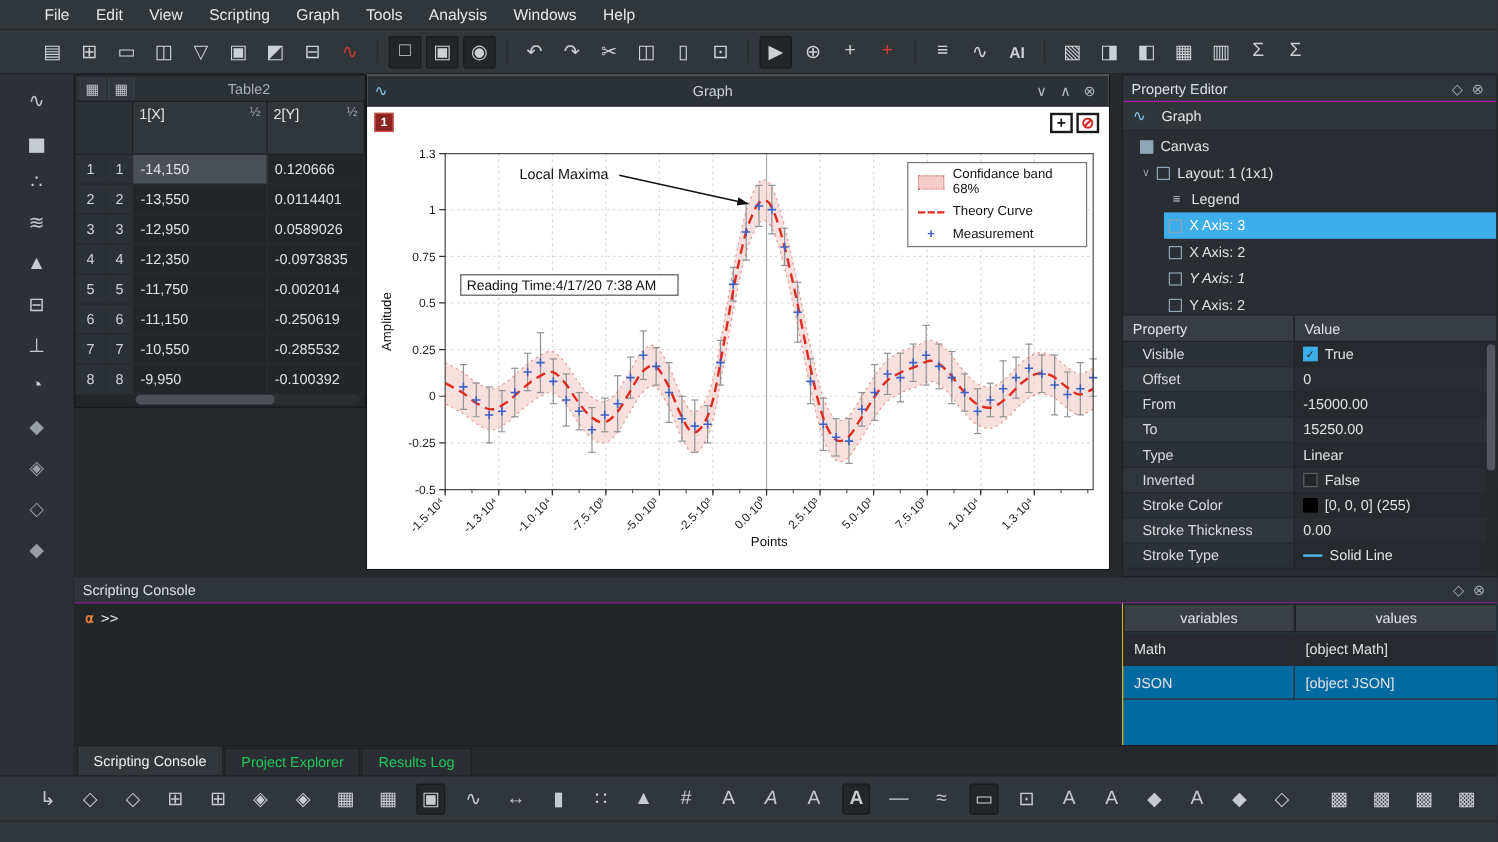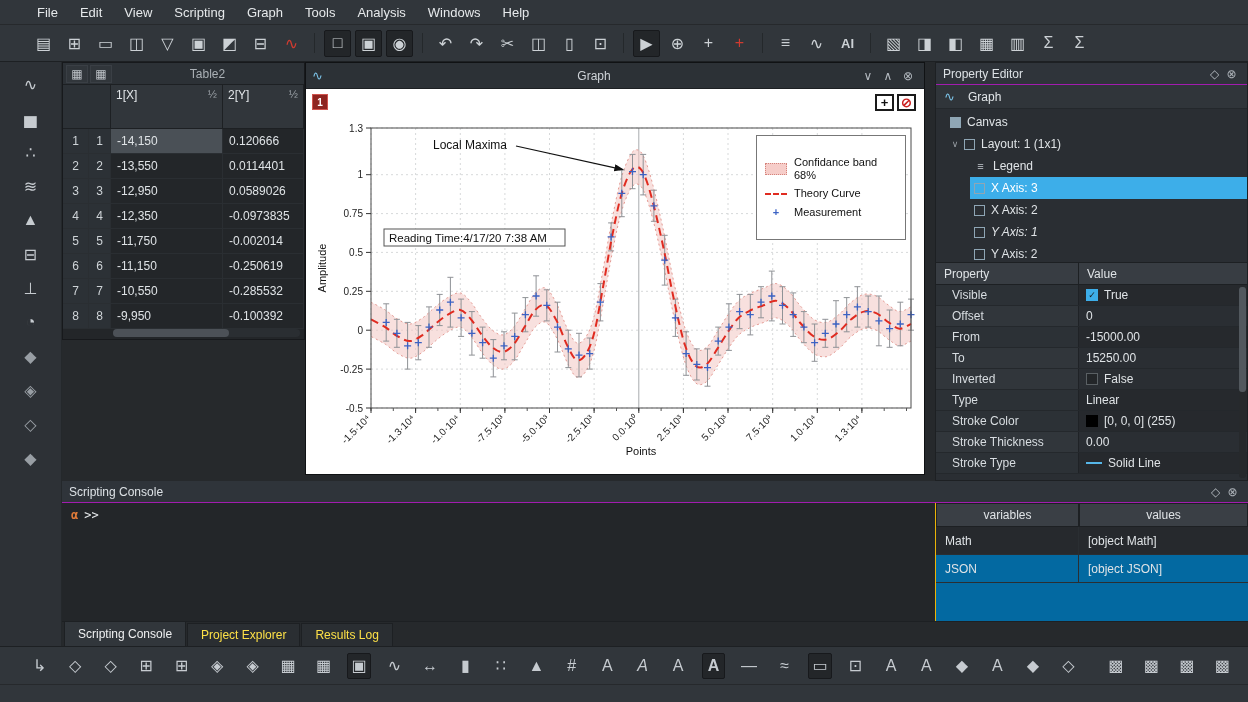--- a/index.html
+++ b/index.html
@@ -44,21 +44,21 @@
 .gtitle{height:26px;background:#2c3136;border-bottom:1px solid #1d2023;display:flex;align-items:center;padding:0 6px;color:#ced3d8}
 .gicon{width:18px;font-size:13px;color:#7cc4e8}
 .gtitle-text{flex:1;text-align:center;font-size:12px}
 .gctl{width:20px;text-align:center;color:#b4bac0;font-size:12px}
 .gcanvas{position:relative;flex:1;background:#fff}
 .gcanvas svg{position:absolute;left:0;top:0;font-family:"Liberation Sans",sans-serif}
 .layer-badge{position:absolute;left:6px;top:5px;width:16px;height:16px;background:#8e2420;border:1px solid #d0534d;color:#fff;font-size:10px;font-weight:bold;display:flex;align-items:center;justify-content:center}
 .gbtns{position:absolute;right:8px;top:5px;display:flex;gap:3px}
 .gbtn{width:19px;height:17px;border:2px solid #1a1a1a;background:#fff;display:flex;align-items:center;justify-content:center;font-size:13px;font-weight:bold;color:#111;line-height:1}
 .gbtn.red{color:#cc2222}
-.legend{position:absolute;left:450px;top:46px;width:150px;background:#fff;border:1px solid #777;padding:20px 8px;display:flex;flex-direction:column;gap:6px}
+.legend{position:absolute;left:450px;top:46px;width:150px;background:#fff;border:1px solid #777;padding:3px 8px;display:flex;flex-direction:column;gap:6px}
 .lrow{display:flex;align-items:center;gap:7px;font-size:11px;color:#111;line-height:1.15}
 .sw-band{width:22px;height:12px;background:#f6cdc9;border:1px dotted #d4837b;flex:none}
 .sw-dash{width:22px;height:0;border-top:2px dashed #e02b20;flex:none}
 .sw-plus{width:22px;text-align:center;font-weight:bold;flex:none}
 
 .prop-panel{position:absolute;left:873px;top:0;width:313px;height:419px;background:#2a2e33;border:1px solid #1d2023;display:flex;flex-direction:column}
 .dockheader{height:22px;background:#2f343a;border-bottom:1px solid #a21caf;display:flex;align-items:center;padding:0 7px;color:#dce1e5;flex:none}
 .dockheader .sp{flex:1}
 .hicon{width:17px;text-align:center;color:#aeb4ba;font-size:12px}
 .grootrow{height:24px;display:flex;align-items:center;padding:0 8px;background:#30353a;border-bottom:1px solid #24282c;gap:6px;color:#e2e6e9}
@@ -94,21 +94,21 @@
 .vars-hdr{display:flex;height:24px}
 .vh{background:#3a3f45;border:1px solid #1d2023;display:flex;align-items:center;justify-content:center;color:#dfe3e6}
 .vh.v1{width:143px}
 .vh.v2{flex:1}
 .vrow{display:flex;height:28px;border-bottom:1px solid #2a2e32}
 .vrow.alt{background:#26292d}
 .vname{width:143px;padding:0 9px;display:flex;align-items:center;border-right:1px solid #2a2e32;color:#dfe3e6}
 .vval{flex:1;padding:0 9px;display:flex;align-items:center;color:#dfe3e6}
 
 .tabbar{height:25px;background:#26292c;border-top:1px solid #1d2023;display:flex;align-items:flex-end;padding-left:2px}
-.tab{height:23px;padding:0 13px;display:flex;align-items:center;font-size:12px;color:#fde047;background:#2a2e32;border:1px solid #1d2023;border-bottom:none;margin-right:1px}
+.tab{height:23px;padding:0 13px;display:flex;align-items:center;font-size:12px;color:#22c55e;background:#2a2e32;border:1px solid #1d2023;border-bottom:none;margin-right:1px}
 .tab.active{background:#31363b;color:#eff0f1;height:25px}
 
 .bottom-toolbar{height:38px;background:#31363b;border-top:1px solid #1d2023;display:flex;align-items:center;padding:0 14px 0 28px;gap:12px}
 .bbtn{width:26px;height:26px;display:flex;align-items:center;justify-content:center;font-size:16px;color:#c6cbd0;border:1px solid transparent;border-radius:2px}
 .bbtn.pressed{background:#232629;border-color:#17191c}
 .bbtn.b{font-weight:bold}
 .bbtn.i{font-style:italic}
 .bspacer{flex:1}
 .statusbar{height:18px;background:#31363b;border-top:1px solid #26292c}
 </style>
@@ -671,31 +671,31 @@
               <div class="pval">
                 <span>-15000.00</span>
               </div>
             </div>
             <div class="prow alt">
               <div class="pname">To</div>
               <div class="pval">
                 <span>15250.00</span>
               </div>
             </div>
+            <div class="prow">
+              <div class="pname">Type</div>
+              <div class="pval">
+                <span>Linear</span>
+              </div>
+            </div>
             <div class="prow alt">
               <div class="pname">Inverted</div>
               <div class="pval">
                 <span class="cb"></span>
                 <span>False</span>
-              </div>
-            </div>
-            <div class="prow">
-              <div class="pname">Type</div>
-              <div class="pval">
-                <span>Linear</span>
               </div>
             </div>
             <div class="prow">
               <div class="pname">Stroke Color</div>
               <div class="pval">
                 <span class="swatch"></span>
                 <span>[0, 0, 0] (255)</span>
               </div>
             </div>
             <div class="prow alt">

